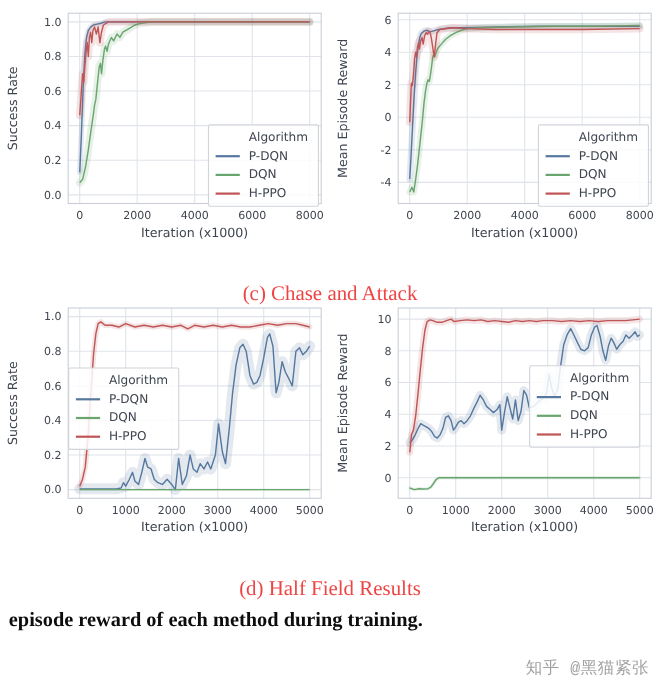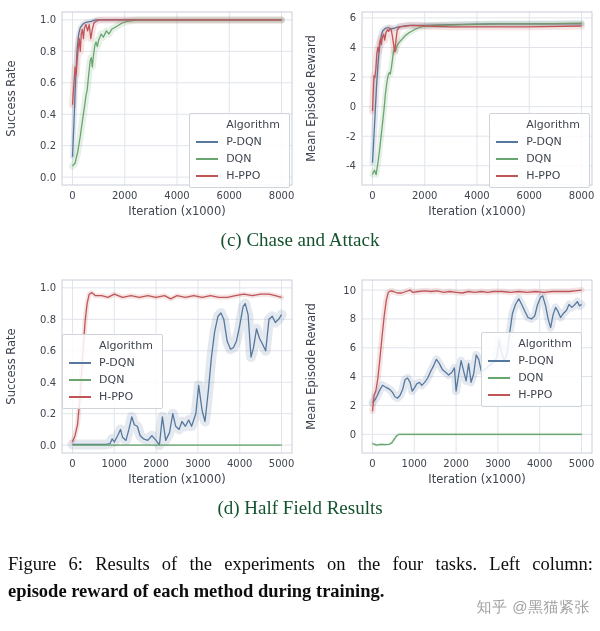--- a/index.html
+++ b/index.html
@@ -22,32 +22,32 @@
             padding:2px 9px 3px 6px; font-size:11px; color:#3f454f; z-index:5; }
   .lg-row { display:flex; align-items:center; height:17px; white-space:nowrap; }
   .lg-swatch { width:22px; height:2px; margin-right:8px; flex:none; }
   .lg-title .lg-swatch { background:transparent; }
   .lg-title .lg-text { flex:1; text-align:center; }
   .pos-lower-right  { right:8px;  bottom:34px; }
   .pos-center-left  { left:60px;  top:66px; }
   .pos-center-right { right:16px; top:64px; }
 
   .subcap { position:absolute; left:0; width:100%; text-align:center;
-            font-family:"Liberation Serif",serif; font-size:19px; color:#14532d; }
+            font-family:"Liberation Serif",serif; font-size:19px; color:#ef4444;margin-top:28px; }
   #caption-c { top:229px; }
   #caption-d { top:497px; }
 
   #figure-caption { position:absolute; left:8px; top:551px; width:585px;
             font-family:"Liberation Serif",serif; font-size:18.5px;
             line-height:27px; color:#0d0d0d; }
   .cap-line-justify { text-align:justify; text-align-last:justify; }
   .cap-line-last { text-align:left;font-weight:bold; }
 
   #watermark { position:absolute; top:598px; right:10px;
-            font-family:Liberation Sans, sans-serif; font-size:15px;
+            font-family:Liberation Mono, monospace; font-size:15px;
             color:rgba(145,145,145,0.85); letter-spacing:0.5px; }
 </style>
 </head>
 <body>
 
 <div id="figure">
 
   <div class="chart" id="chart-0">
       <svg width="296" height="222">
         <line x1="70.45454545454545" y1="12" x2="70.45454545454545" y2="185" stroke="#e0e4ea" stroke-width="1"></line>
@@ -264,19 +264,18 @@
         <div class="lg-row">
           <span class="lg-swatch" style="background: rgb(192, 85, 88);"></span>
           <span>H-PPO</span>
         </div>
       </div>
     </div>
 
   <div class="subcap" id="caption-d">(d) Half Field Results</div>
 
   <div id="figure-caption">
-    <div class="cap-line-justify">Figure 6: Results of the experiments on the four tasks. Left column:</div>
     <div class="cap-line-last">episode reward of each method during training.</div>
   </div>
 
   <div id="watermark">知乎 @黑猫紧张</div>
 
 </div>
 
 </body></html>

